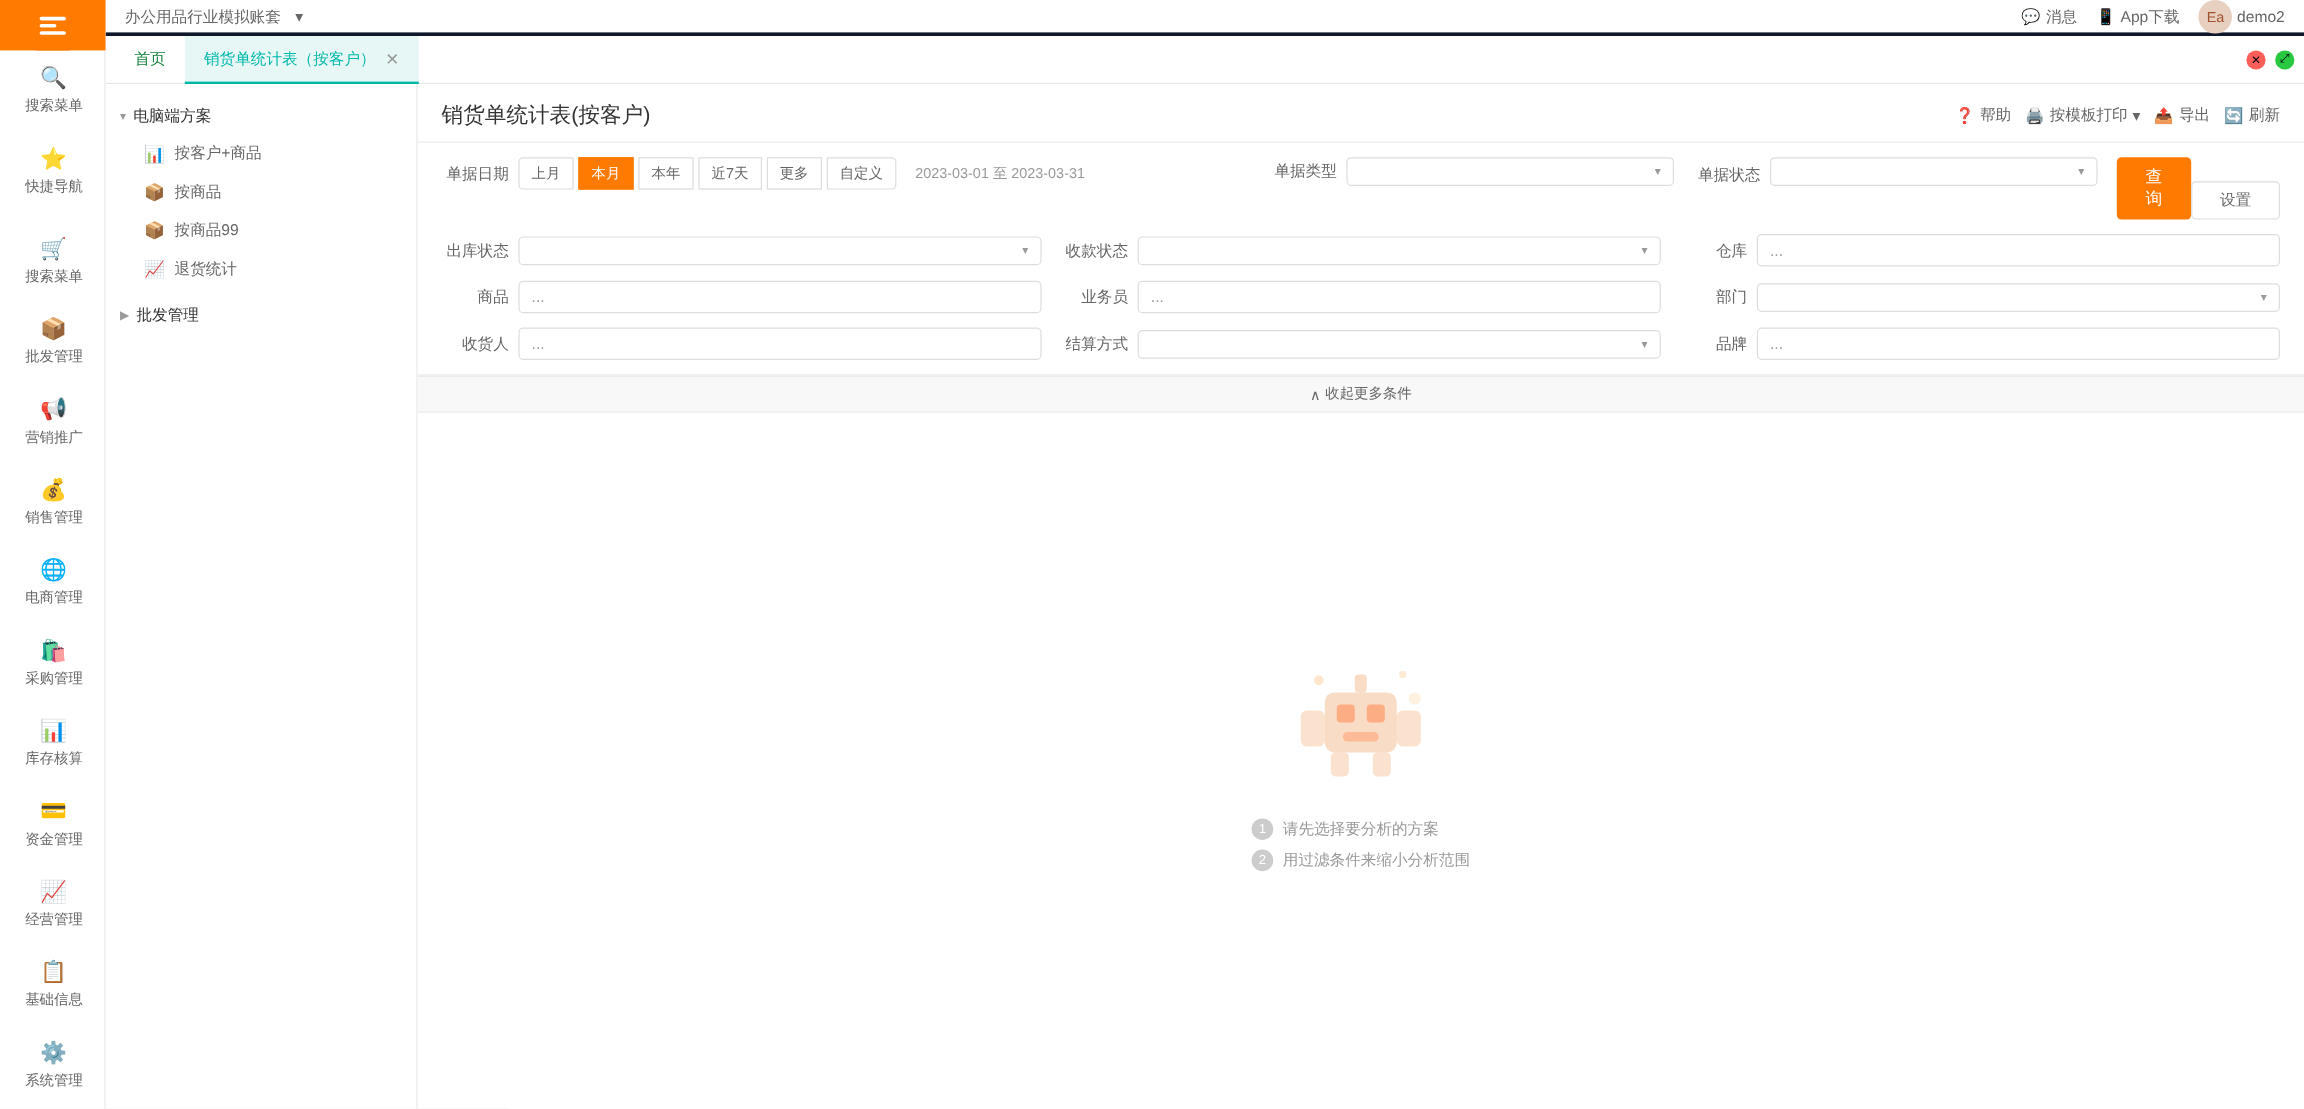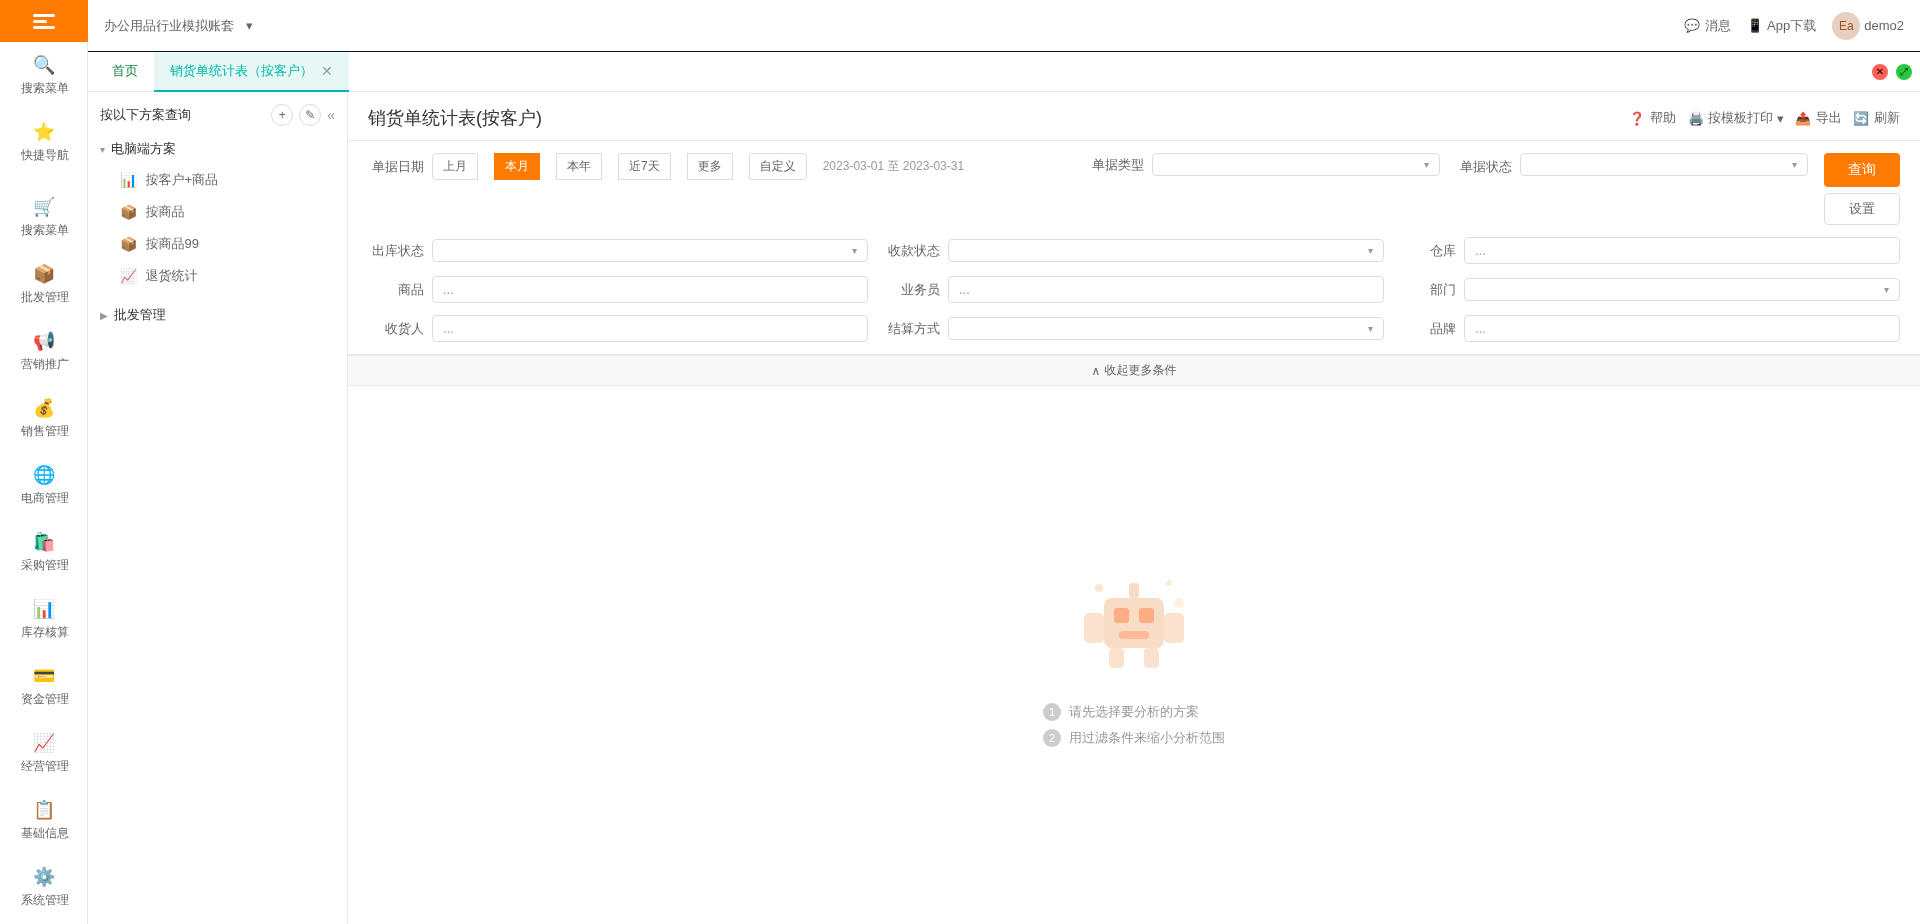--- a/index.html
+++ b/index.html
@@ -9,21 +9,21 @@
     .sidebar { width: 88px; background: #fff; border-right: 1px solid #e8e8e8; display: flex; flex-direction: column; align-items: center; padding-top: 0; flex-shrink: 0; }
     .sidebar-logo { width: 88px; height: 56px; background: #ff7a00; display: flex; flex-direction: column; align-items: center; justify-content: center; }
     .sidebar-item { width: 88px; padding: 12px 0; display: flex; flex-direction: column; align-items: center; cursor: pointer; color: #666; font-size: 12px; border-left: 3px solid transparent; }
     .sidebar-item-icon { font-size: 18px; margin-bottom: 4px; }
     .sidebar-divider { width: 60px; height: 1px; background: #eee; margin: 4px 0; }
 
     
     .main { flex: 1; display: flex; flex-direction: column; overflow: hidden; }
 
     
-    .topbar { height: 52px; background: #fff; border-bottom: 1px solid #0f172a; display: flex; align-items: center; padding: 0 16px; gap: 12px; }
+    .topbar { height: 30px; background: #fff; border-bottom: 3px solid #0f172a; display: flex; align-items: center; padding: 0 16px; gap: 12px; }
     .topbar-title { color: #666; font-size: 13px; }
     .topbar-dropdown { color: #666; font-size: 13px; cursor: pointer; display: flex; align-items: center; gap: 4px; }
     .topbar-right { margin-left: auto; display: flex; align-items: center; gap: 16px; }
     .topbar-btn { display: flex; align-items: center; gap: 4px; color: #666; font-size: 13px; cursor: pointer; }
     .topbar-avatar { width: 28px; height: 28px; border-radius: 50%; background: #e8d0c0; display: flex; align-items: center; justify-content: center; font-size: 12px; color: #a0522d; }
 
     
     .tabbar { height: 40px; background: #fff; border-bottom: 1px solid #e8e8e8; display: flex; align-items: center; padding: 0 8px; }
     .tab { height: 40px; padding: 0 16px; display: flex; align-items: center; gap: 8px; cursor: pointer; color: #666; font-size: 13px; border-bottom: 2px solid transparent; }
     .tab.active { color: #00b8a9; border-bottom: 2px solid #00b8a9; background: #e6f7f6; }
@@ -54,21 +54,21 @@
 
     
     .page-header { background: #fff; padding: 14px 20px 10px; border-bottom: 1px solid #e8e8e8; display: flex; align-items: center; justify-content: space-between; }
     .page-title { font-size: 18px; color: #333; font-weight: 500; }
     .page-actions { display: flex; gap: 12px; align-items: center; }
     .page-action-btn { display: flex; align-items: center; gap: 4px; color: #666; font-size: 13px; cursor: pointer; }
 
     
     .filter-area { background: #fff; padding: 12px 20px; border-bottom: 1px solid #e8e8e8; }
     .filter-label { color: #666; font-size: 13px; white-space: nowrap; min-width: 56px; text-align: right; }
-    .filter-date-group { display: flex; align-items: flex-start; gap: 16px; }
+    .filter-date-group { display: flex; align-items: flex-start; gap: 4px; }
     .date-btn { padding: 4px 10px; border: 1px solid #ddd; cursor: pointer; color: #666; font-size: 12px; background: #fff; }
     .date-btn:first-child { border-radius: 4px 0 0 4px; }
     .date-btn:last-child { border-radius: 0 4px 4px 0; }
     .date-btn.active { background: #ff7a00; color: #fff; border-color: #ff7a00; }
     .date-range { color: #999; font-size: 12px; margin-left: 8px; }
     .filter-select { display: flex; align-items: center; border: 1px solid #ddd; border-radius: 4px; padding: 5px 10px; background: #fff; cursor: pointer; min-width: 180px; flex: 1; justify-content: space-between; }
     .filter-select-text { color: #999; font-size: 13px; }
     .filter-select-arrow { color: #999; font-size: 10px; }
 
     
@@ -78,21 +78,21 @@
     .empty-state { flex: 1; display: flex; flex-direction: column; align-items: center; justify-content: center; background: #fff; padding: 40px; }
     .empty-illustration { width: 120px; height: 120px; margin-bottom: 20px; position: relative; }
     .empty-tips { display: flex; flex-direction: column; gap: 8px; }
     .empty-tip { display: flex; align-items: center; gap: 8px; color: #999; font-size: 13px; }
     .tip-num { width: 18px; height: 18px; border-radius: 50%; background: #ccc; color: #fff; display: flex; align-items: center; justify-content: center; font-size: 11px; flex-shrink: 0; }
 
     
     .btn-query { background: #ff7a00; color: #fff; border: none; border-radius: 4px; padding: 8px 24px; font-size: 14px; cursor: pointer; }
     .btn-settings { background: #fff; color: #666; border: 1px solid #ddd; border-radius: 4px; padding: 6px 16px; font-size: 13px; cursor: pointer; margin-top: 6px; display: block; width: 100%; }
 
-    .query-btn-area { display: flex; flex-direction: column; align-items: flex-end; }
+    .query-btn-area { display: flex; align-items: flex-end; }
     .window-ctrl-btn { width: 16px; height: 16px; border-radius: 50%; border: none; cursor: pointer; display: flex; align-items: center; justify-content: center; font-size: 10px; }
     .window-ctrl-close { background: #ff5f57; }
     .window-ctrl-max { background: #28c840; }
 
     .tab-expand { margin-left: auto; display: flex; gap: 8px; }
 
     .logo-circle { width: 42px; height: 42px; background: #ff7a00; border-radius: 8px; display: flex; align-items: center; justify-content: center; flex-direction: column; }
     .logo-lines { display: flex; flex-direction: column; gap: 3px; }
     .logo-line { width: 22px; height: 3px; background: #fff; border-radius: 2px; }
     .logo-line.short { width: 14px; }
@@ -206,28 +206,20 @@
     </div>
     <div class="tab-expand">
       <button class="window-ctrl-btn window-ctrl-close">✕</button>
       <button class="window-ctrl-btn window-ctrl-max">⤢</button>
     </div>
   </div>
 
   <div class="content">
 
     <div class="left-panel">
-      <div class="left-panel-header">
-        <span class="left-panel-title">按以下方案查询</span>
-        <div class="left-panel-actions">
-          <div class="panel-action-btn">+</div>
-          <div class="panel-action-btn">✎</div>
-          <div class="panel-collapse-btn">«</div>
-        </div>
-      </div>
 
       <div class="tree-group">
         <div class="tree-group-header">
           <span class="tree-group-arrow">▾</span>
           <span>电脑端方案</span>
         </div>
         <div class="tree-item">
           <span class="tree-item-icon">📊</span>
           <span>按客户+商品</span>
         </div>

